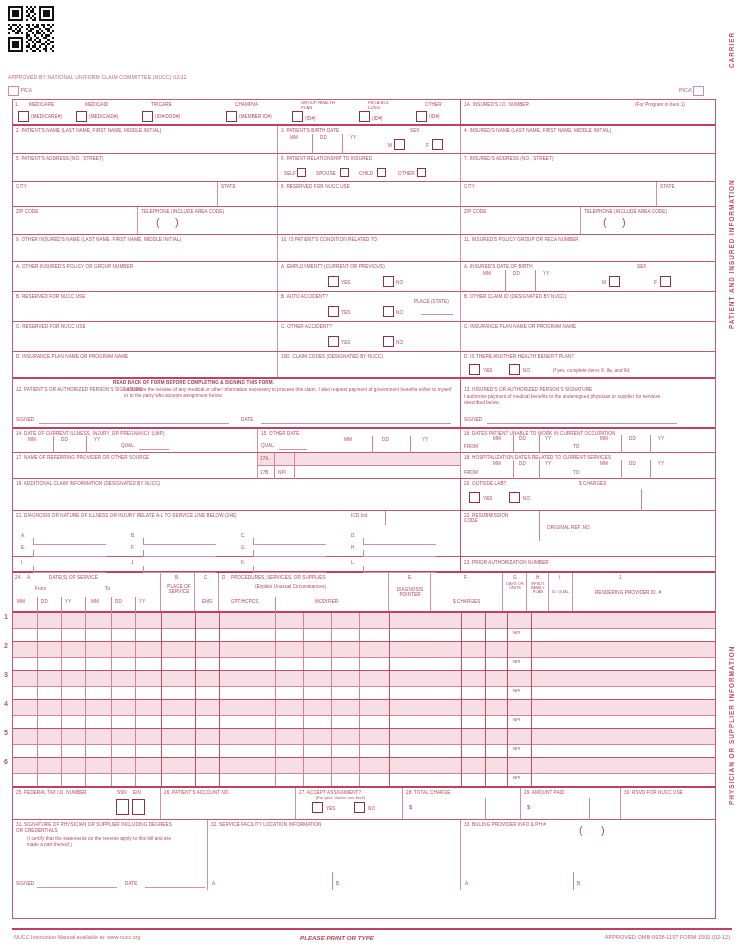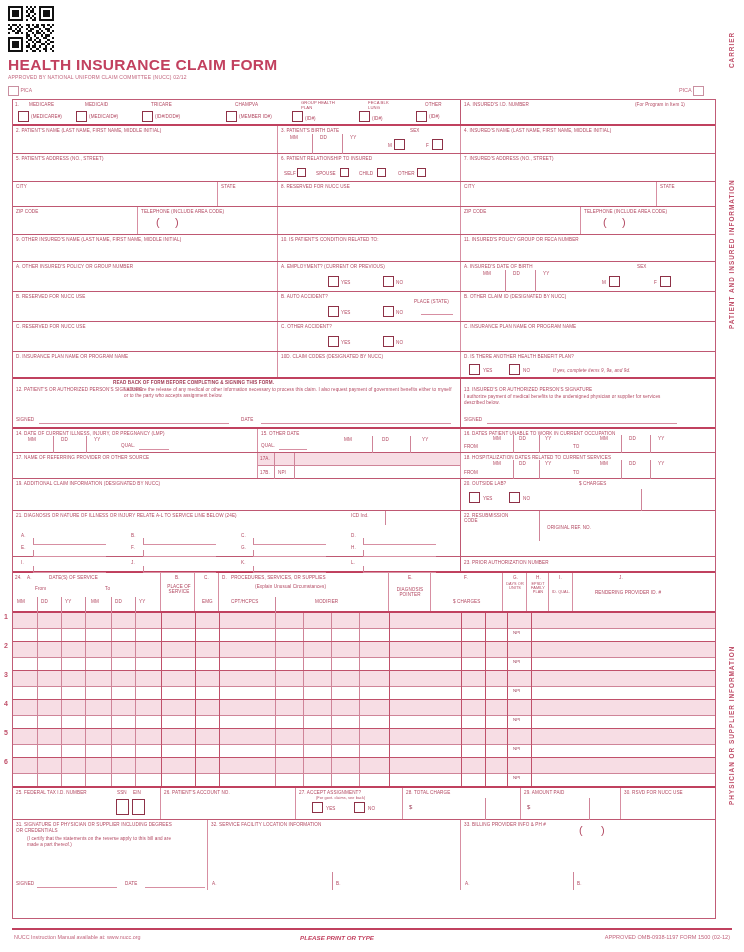--- a/index.html
+++ b/index.html
@@ -184,21 +184,20 @@
           <rect x="16" y="19" width="2" height="1"></rect>
           <rect x="19" y="19" width="1" height="1"></rect>
         <rect x="8" y="20" width="1" height="1"></rect>
           <rect x="11" y="20" width="2" height="1"></rect>
           <rect x="14" y="20" width="1" height="1"></rect>
           <rect x="17" y="20" width="1" height="1"></rect>
           <rect x="20" y="20" width="1" height="1"></rect>
       </g>
     </svg>
 
-    <div id="title">HEALTH INSURANCE CLAIM FORM</div>
     <div id="subtitle">APPROVED BY NATIONAL UNIFORM CLAIM COMMITTEE (NUCC) 02/12</div>
     <div id="pica-left">
       <span class="picabox"></span>
       <span>PICA</span>
     </div>
     <div id="pica-right">
       <span>PICA</span>
       <span class="picabox"></span>
     </div>
   </div>

